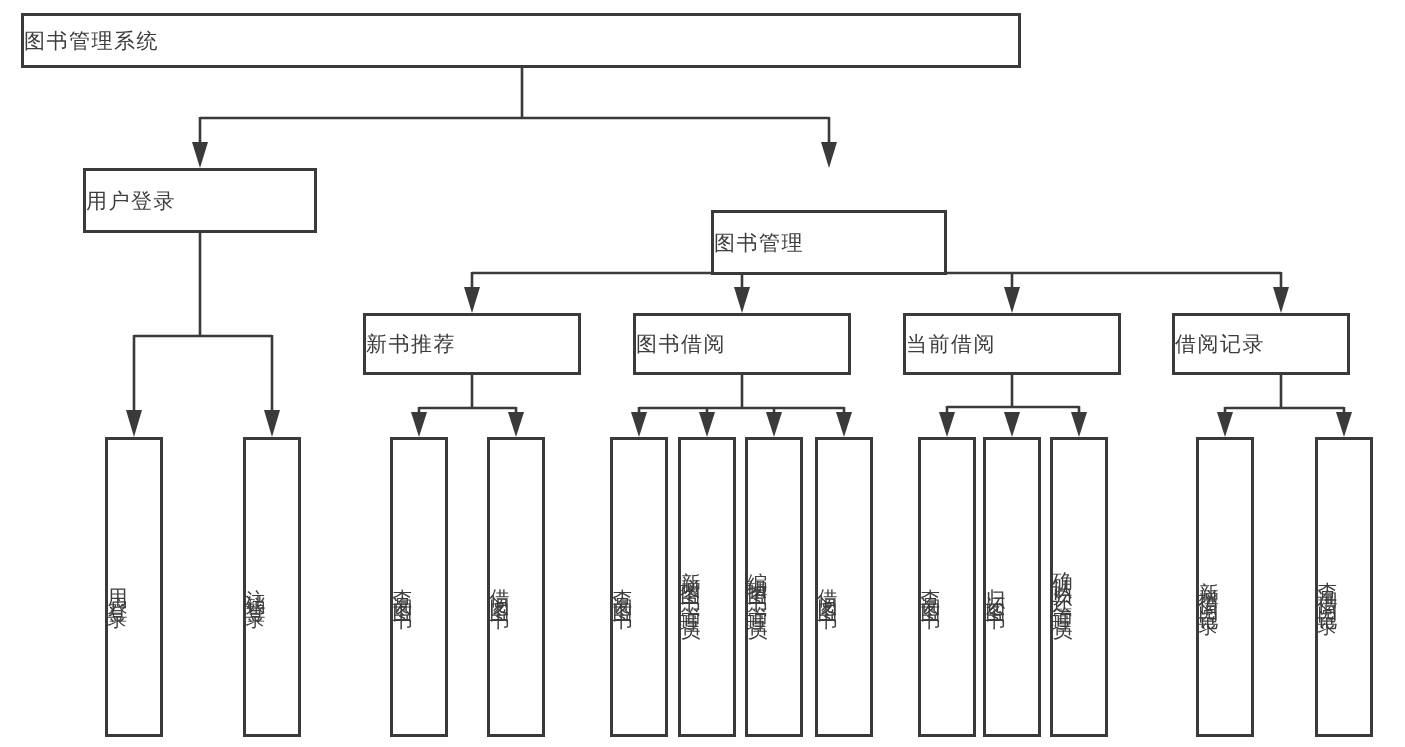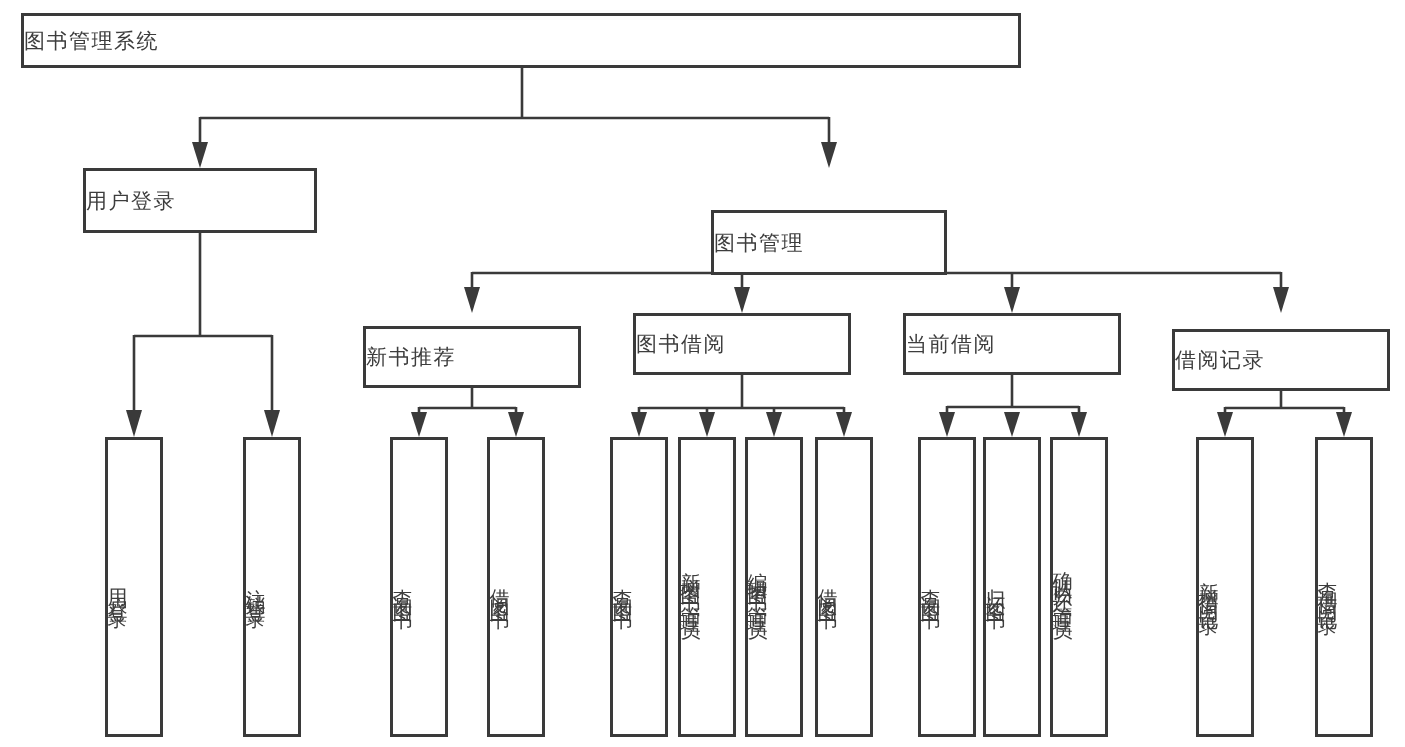--- a/index.html
+++ b/index.html
@@ -88,30 +88,30 @@
     <span>图书管理系统</span>
   </div>
 
   <div class="box hbox" style="left:83px;top:168px;width:234px;height:65px;">
     <span>用户登录</span>
   </div>
   <div class="box hbox" style="left:711px;top:168px;width:236px;height:65px;margin-top:42px;">
     <span>图书管理</span>
   </div>
 
-  <div class="box hbox" style="left:363px;top:313px;width:218px;height:62px;margin-top:13px;">
+  <div class="box hbox" style="left:363px;top:313px;width:218px;height:62px;">
     <span>新书推荐</span>
   </div>
   <div class="box hbox" style="left:633px;top:313px;width:218px;height:62px;">
     <span>图书借阅</span>
   </div>
   <div class="box hbox" style="left:903px;top:313px;width:218px;height:62px;">
     <span>当前借阅</span>
   </div>
-  <div class="box hbox" style="left:1172px;top:329px;width:218px;height:62px;">
+  <div class="box hbox" style="left:1172px;top:313px;width:178px;height:62px;">
     <span>借阅记录</span>
   </div>
 
   <div class="box leaf" style="left:105px;top:437px;width:58px;height:300px;">
     <span>用户登录</span>
   </div>
   <div class="box leaf" style="left:243px;top:437px;width:58px;height:300px;">
     <span>注销登录</span>
   </div>
   <div class="box leaf" style="left:390px;top:437px;width:58px;height:300px;">

